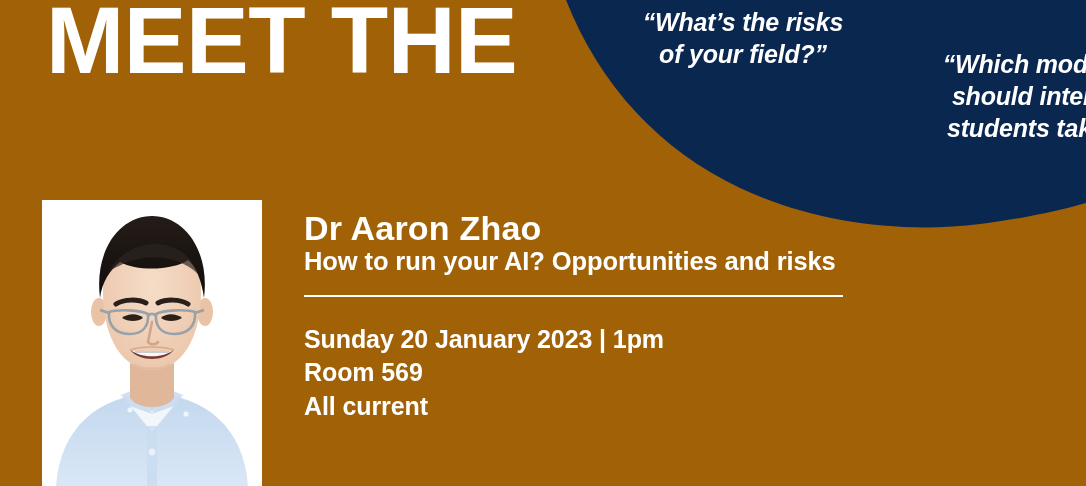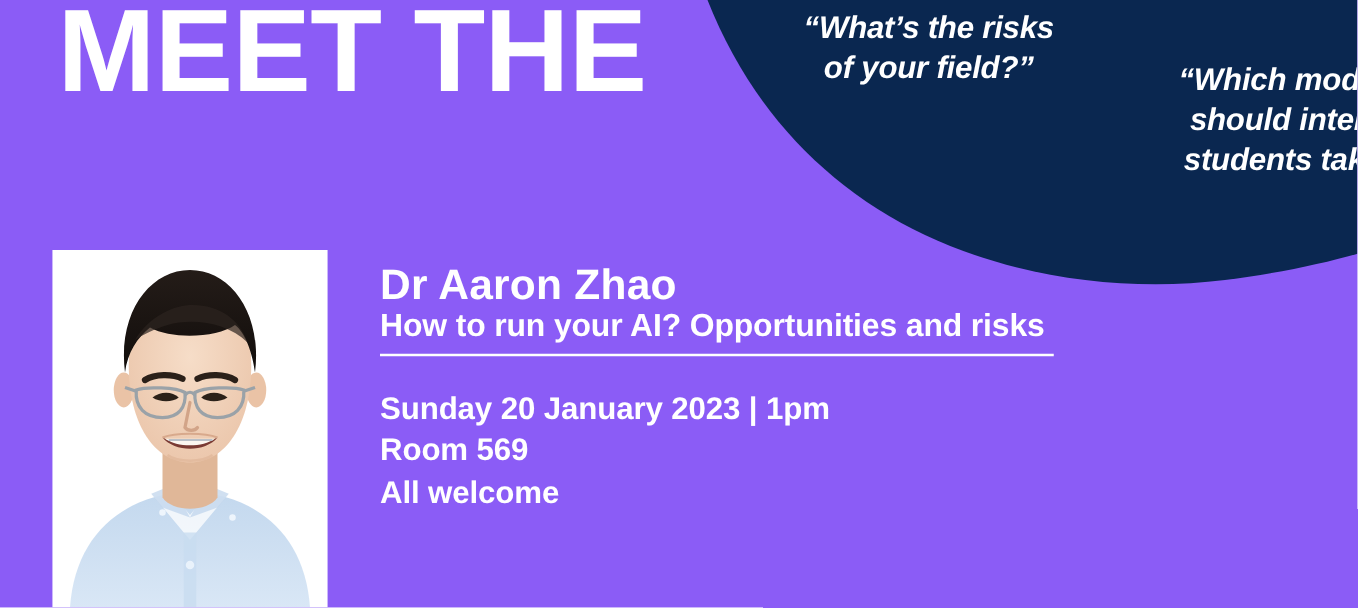--- a/index.html
+++ b/index.html
@@ -5,21 +5,21 @@
   html, body {
     margin: 0;
     padding: 0;
     background: #ffffff;
   }
   #poster {
     position: relative;
     width: 1086px;
     height: 486px;
     overflow: hidden;
-    background: #8b5cf6;
+    background: #a16207;
     font-family: "Liberation Sans", sans-serif;
   }
 
   
   #navy-blob {
     position: absolute;
     top: 0;
     left: 0;
     width: 1086px;
     height: 486px;
@@ -97,21 +97,21 @@
   }
   .talk-line {
     color: #ffffff;
     font-weight: 700;
     font-size: 25.5px;
     line-height: 1.0;
     letter-spacing: -0.1px;
     white-space: pre;
     display: inline-block;
     border-bottom: 2.5px solid #ffffff;
-    padding-bottom: 8px;
+    padding-bottom: 20px;
     margin-bottom: 9px;
   }
   #talk-wrap { margin-bottom: 14px; }
 
   #details {
     margin-top: 17px;
   }
   .detail-line {
     color: #ffffff;
     font-weight: 700;
@@ -218,17 +218,17 @@
   <div id="speaker-block">
     <div id="speaker-name">Dr Aaron Zhao</div>
 
     <div id="talk-wrap">
       <div><span class="talk-line">How to run your AI? Opportunities and risks </span></div>
     </div>
 
     <div id="details">
       <div class="detail-line">Sunday 20 January 2023 | 1pm</div>
       <div class="detail-line">Room 569</div>
-      <div class="detail-line">All welcome</div>
+      <div class="detail-line">All current</div>
     </div>
   </div>
 
 </div>
 
 </body></html>

